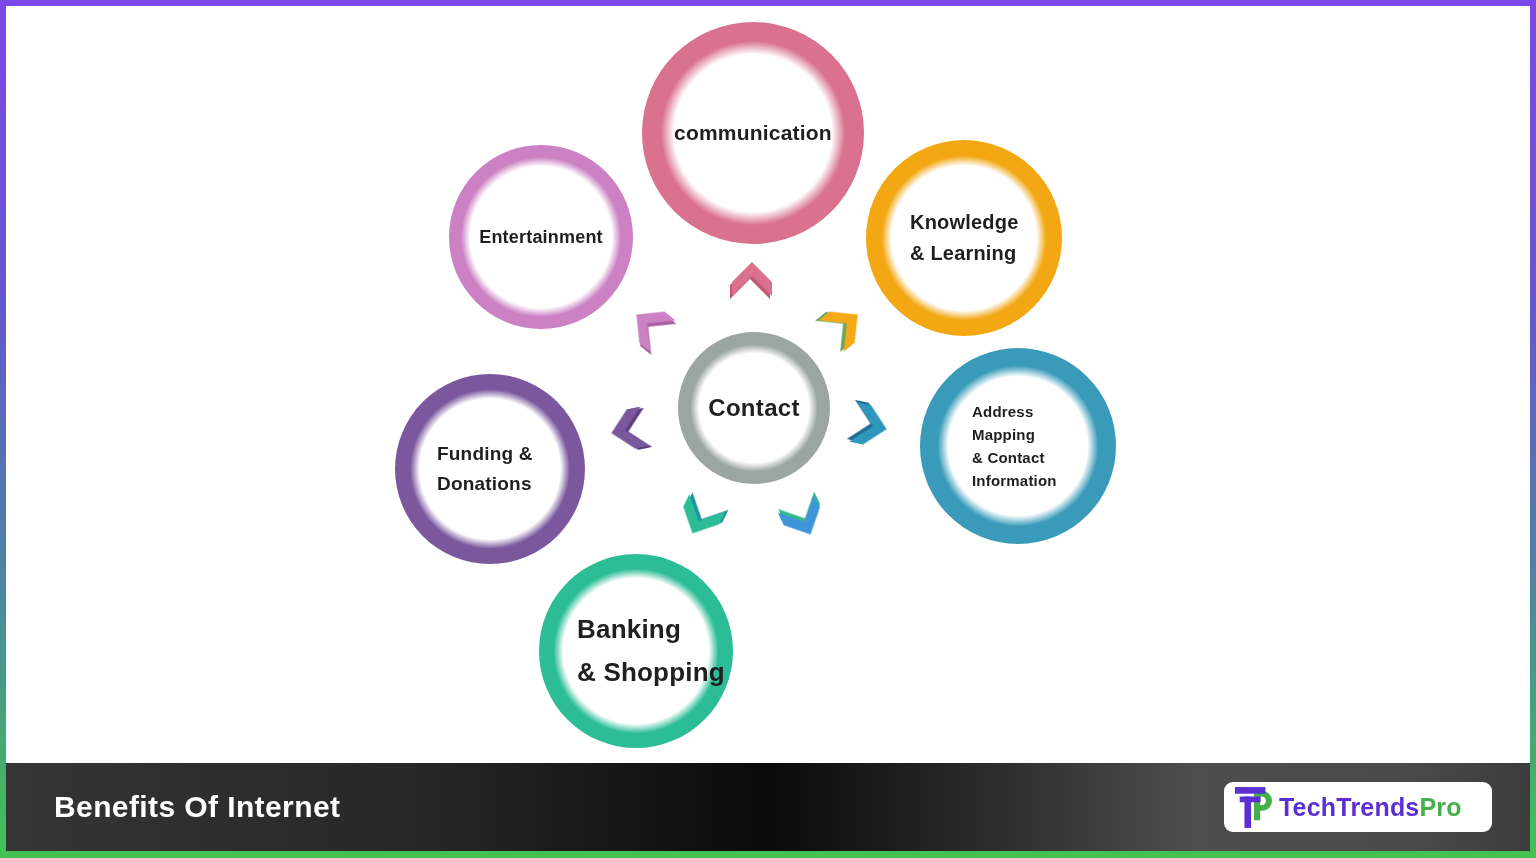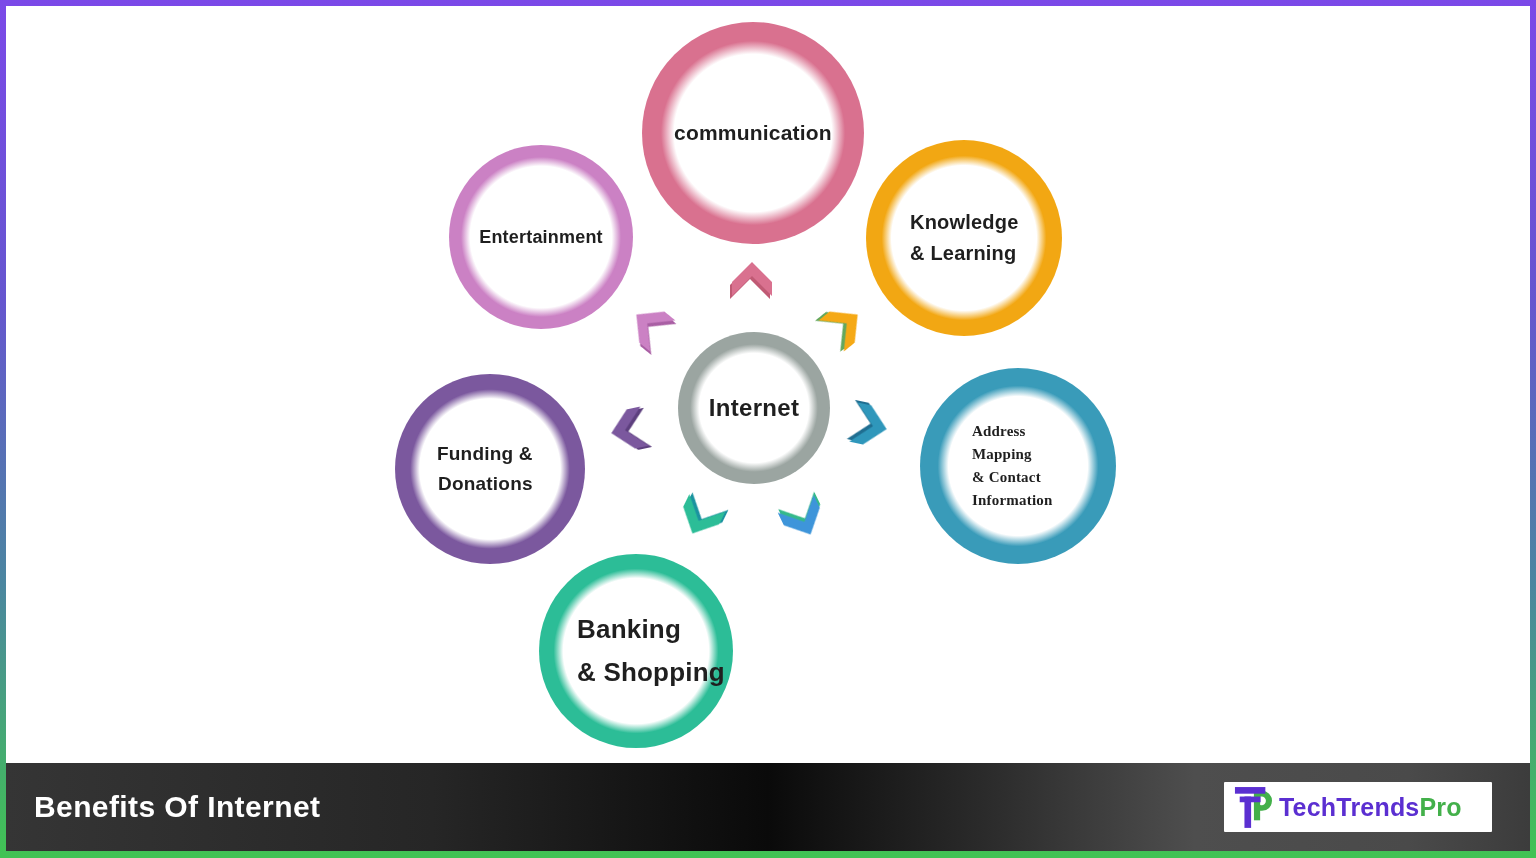--- a/index.html
+++ b/index.html
@@ -21,22 +21,22 @@
     font-weight:700;color:#1f1f1f;white-space:pre-line;text-align:center;
     letter-spacing:.2px;box-sizing:border-box;
   }
   #node-0{left:636px;top:16px;width:222px;height:222px;--inner:71%;--outer:83%;}
   #node-0 .label{font-size:21px;}
   #node-1{left:443px;top:139px;width:184px;height:184px;--inner:77%;--outer:87%;}
   #node-1 .label{font-size:18px;}
   #node-2{left:860px;top:134px;width:196px;height:196px;--inner:74%;--outer:84%;}
   #node-2 .label{font-size:20px;line-height:1.55;justify-content:flex-start;text-align:left;padding-left:44px;}
   #node-3{left:389px;top:368px;width:190px;height:190px;--inner:74%;--outer:84%;}
-  #node-3 .label{font-size:19px;line-height:1.6;justify-content:flex-start;text-align:right;padding-left:42px;}
-  #node-4{left:914px;top:362px;width:196px;height:196px;font-family:Liberation Serif, serif;--inner:71%;--outer:82%;}
+  #node-3 .label{font-size:19px;line-height:1.6;justify-content:flex-start;text-align:left;padding-left:42px;}
+  #node-4{left:914px;top:342px;width:196px;height:196px;--inner:71%;--outer:82%;}
   #node-4 .label{font-size:15px;line-height:1.55;justify-content:flex-start;text-align:left;padding-left:52px;}
   #node-5{left:533px;top:548px;width:194px;height:194px;--inner:75%;--outer:85%;}
   #node-5 .label{font-size:26px;line-height:1.65;justify-content:flex-start;text-align:left;padding-left:38px;}
   #node-6{left:762px;top:540px;width:208px;height:208px;--inner:72%;--outer:83%;}
   #node-6 .label{font-size:19px;line-height:1.65;justify-content:flex-start;text-align:left;padding-left:62px;}
   #node-center{left:672px;top:326px;width:152px;height:152px;--inner:72%;--outer:84%;}
   #node-center .label{font-size:24px;letter-spacing:.3px;}
 
   
   .arrow{
@@ -51,24 +51,24 @@
   #arrow-4{left:842px;top:398px;transform:rotate(102deg);}
   #arrow-5{left:669px;top:492px;transform:rotate(206deg);}
   #arrow-6{left:774px;top:493px;transform:rotate(154deg);}
 
   
   .footer{
     position:absolute;left:0;right:0;bottom:0;height:88px;
     background:linear-gradient(90deg,#353535 0%,#262626 28%,#0a0a0a 50%,#2f2f2f 66%,#4e4e4e 78%,#4a4a4a 92%,#3c3c3c 100%);
     display:flex;align-items:center;
   }
-  .footer-title{margin-left:28px;font-size:30px;font-weight:700;color:#ffffff;letter-spacing:.4px;}
+  .footer-title{margin-left:48px;font-size:30px;font-weight:700;color:#ffffff;letter-spacing:.4px;}
   .brand{
     position:absolute;right:38px;top:50%;transform:translateY(-50%);
-    background:#ffffff;border-radius:1px;height:50px;width:268px;
+    background:#ffffff;border-radius:9px;height:50px;width:268px;
     display:flex;align-items:center;gap:7px;padding:0 10px;box-sizing:border-box;
   }
   .brand-text{font-size:25px;font-weight:700;letter-spacing:.2px;white-space:nowrap;}
   .monogram{width:38px;height:44px;flex:0 0 auto;}
 </style>
 </head>
 <body>
 
 <div class="frame" style="background: linear-gradient(rgb(123, 73, 232) 0%, rgb(101, 86, 207) 35%, rgb(75, 134, 160) 68%, rgb(65, 195, 83) 100%); padding-left: 7px;">
   <div class="canvas">
@@ -92,21 +92,21 @@
 Mapping
 &amp; Contact
 Information</div>
     </div>
     <div class="ring" id="node-5" style="--ring: #2cbd97; --arrow: #2cbd97; --edge: #1b93a0;">
       <div class="label">Banking
 &amp; Shopping</div>
     </div>
 
     <div class="ring" id="node-center" style="--ring: #9ba5a1;">
-      <div class="label">Internet</div>
+      <div class="label">Contact</div>
     </div>
 
     <div class="arrow" id="arrow-0" style="--ring: #d9718f; --arrow: #d9718f; --edge: #c05a74;">
       <svg viewBox="0 0 48 44">
           <polygon points="4,27 24,7 44,27 44,41 24,21 4,41" fill="currentColor"></polygon>
         </svg>
     </div>
     <div class="arrow" id="arrow-1" style="--ring: #cb81c4; --arrow: #cb81c4; --edge: #a95fa4;">
       <svg viewBox="0 0 48 44">
           <polygon points="4,27 24,7 44,27 44,41 24,21 4,41" fill="currentColor"></polygon>

